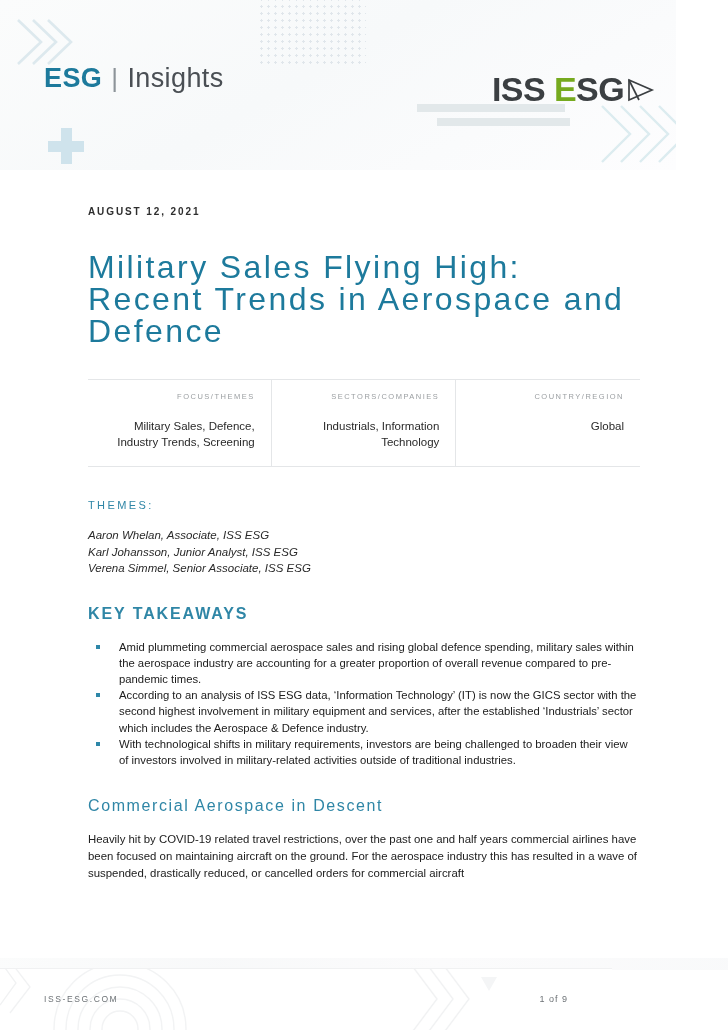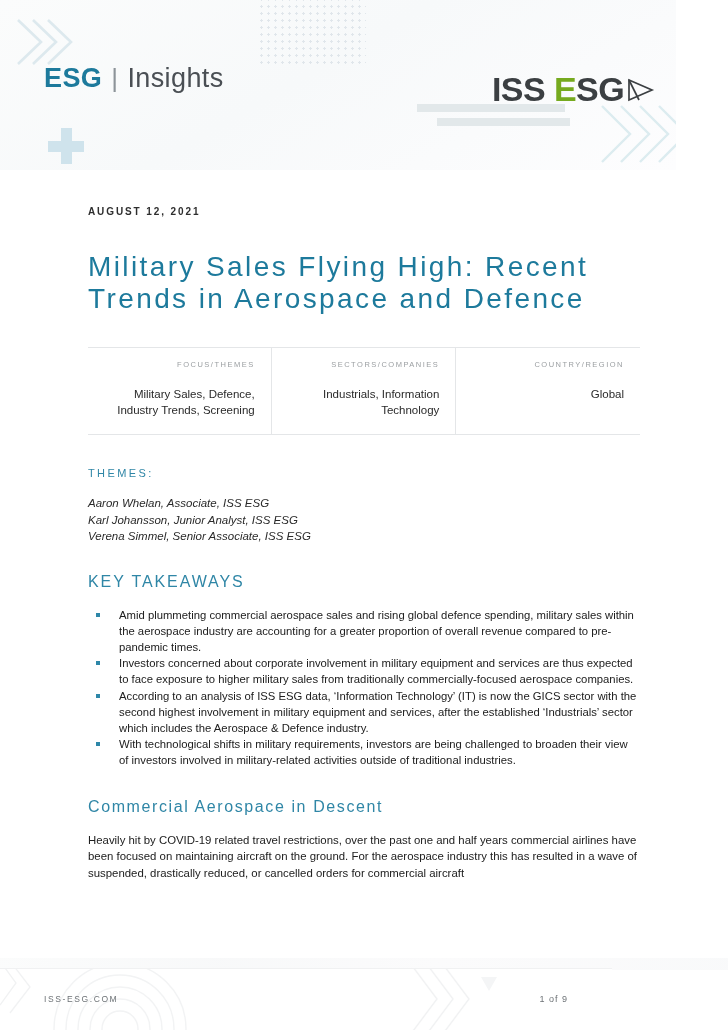--- a/index.html
+++ b/index.html
@@ -122,21 +122,21 @@
 
   #doc-date {
     font-size: 10px;
     letter-spacing: 1.9px;
     color: #2e2e2e;
     font-weight: bold;
     margin-bottom: 34px;
   }
 
   #doc-title {
-    font-size: 28px;
+    font-size: 32px;
     line-height: 32px;
     color: #1d7a9c;
     letter-spacing: 2.4px;
     font-weight: normal;
     margin-bottom: 32px;
   }
 
   
   #meta-table {
     display: flex;
@@ -179,21 +179,21 @@
     color: #2a2a2a;
   }
 
   
   #takeaways-heading {
     font-size: 16px;
     letter-spacing: 1.9px;
     color: #2f86a6;
     margin-top: 28px;
     margin-bottom: 16px;
-    font-weight: normal;
+    font-weight: bold;
   }
 
   ul.bullets { list-style: none; }
   ul.bullets li {
     position: relative;
     padding-left: 31px;
     font-size: 11.3px;
     line-height: 16.2px;
     color: #202020;
     margin-bottom: 0px;
@@ -340,21 +340,20 @@
       <div id="authors-label">THEMES:</div>
       <div class="author-line">Aaron Whelan, Associate, ISS ESG</div>
       <div class="author-line">Karl Johansson, Junior Analyst, ISS ESG</div>
       <div class="author-line">Verena Simmel, Senior Associate, ISS ESG</div>
     </div>
 
     <h2 id="takeaways-heading">KEY TAKEAWAYS</h2>
 
     <ul class="bullets">
       <li>Amid plummeting commercial aerospace sales and rising global defence spending, military sales within the aerospace industry are accounting for a greater proportion of overall revenue compared to pre-pandemic times.</li>
-      <li>Investors concerned about corporate involvement in military equipment and services are thus expected to face exposure to higher military sales from traditionally commercially-focused aerospace companies.</li>
       <li>According to an analysis of ISS ESG data, ‘Information Technology’ (IT) is now the GICS sector with the second highest involvement in military equipment and services, after the established ‘Industrials’ sector which includes the Aerospace &amp; Defence industry.</li>
       <li>With technological shifts in military requirements, investors are being challenged to broaden their view of investors involved in military-related activities outside of traditional industries.</li>
     </ul>
 
     <h2 id="section-heading">Commercial Aerospace in Descent</h2>
 
     <p class="body-para">Heavily hit by COVID-19 related travel restrictions, over the past one and half years commercial airlines have been focused on maintaining aircraft on the ground. For the aerospace industry this has resulted in a wave of suspended, drastically reduced, or cancelled orders for commercial aircraft</p>
   </div>
 
   <div id="prefooter-stripe"></div>

